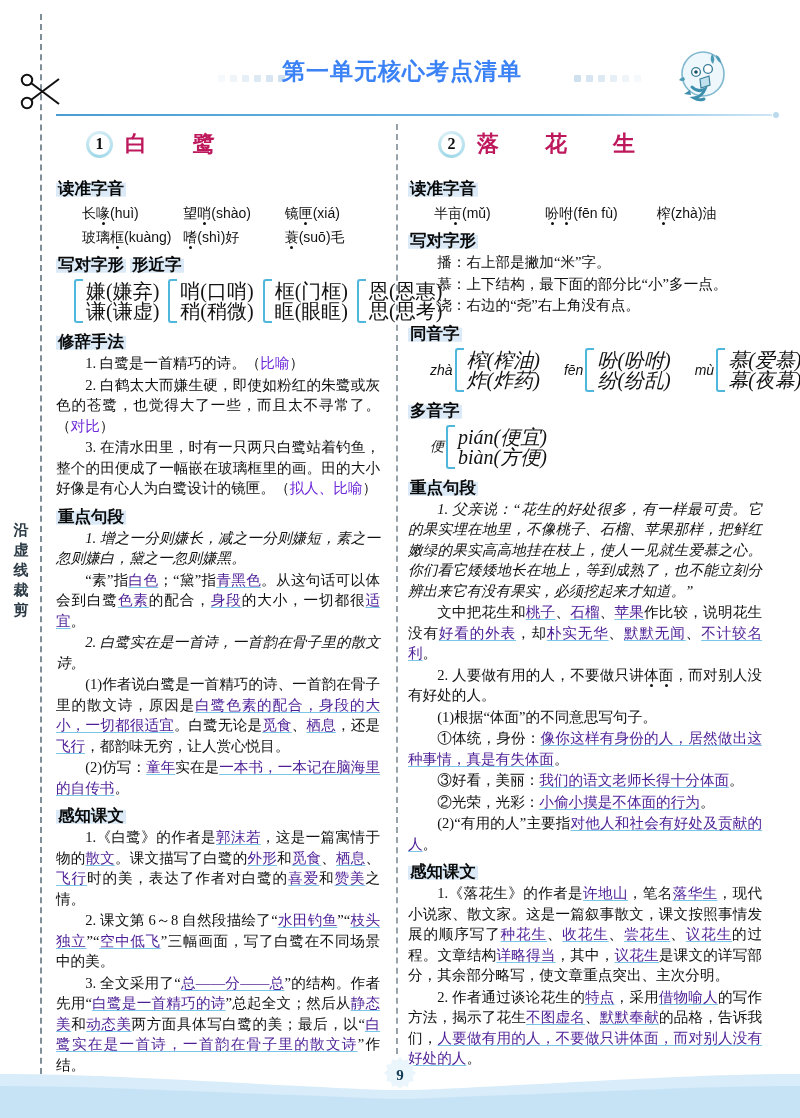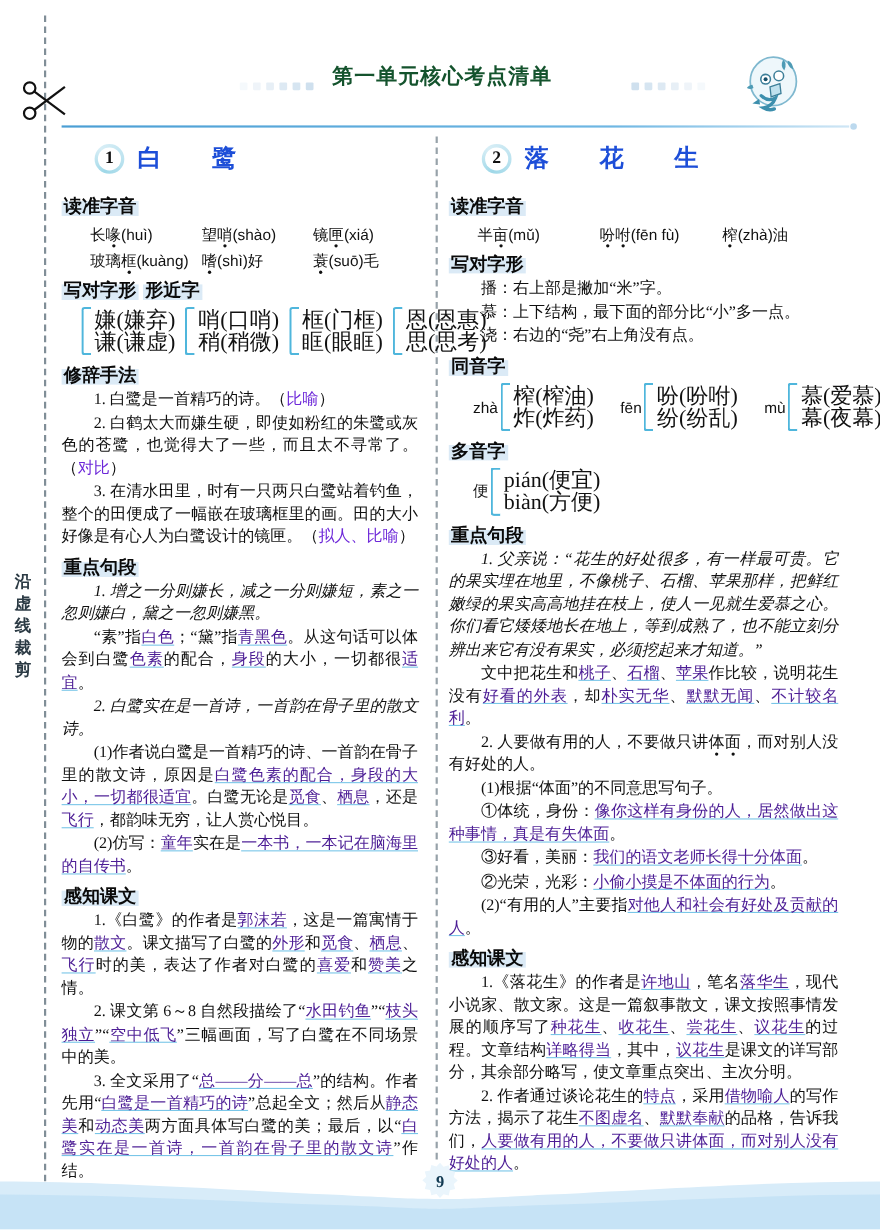--- a/index.html
+++ b/index.html
@@ -19,21 +19,21 @@
      border-left:2px dashed #6b7b86;opacity:.85;}
   .scissors{position:absolute;left:18px;top:72px;width:46px;height:40px;color:#1a1a1a;}
   .cut-text{position:absolute;left:8px;top:520px;width:26px;
      font-size:15px;line-height:20px;font-weight:700;color:#2b3a44;
      font-family:"Liberation Serif","DejaVu Serif",serif;text-align:center;}
   .cut-text span{display:block;}
 
   
   .header{position:absolute;left:56px;top:56px;width:744px;height:58px;}
   .hdr-title{position:absolute;left:186px;top:0px;width:320px;text-align:center;
-    font-size:19px;font-weight:700;letter-spacing:1px;color:#14532d;
+    font-size:23px;font-weight:700;letter-spacing:1px;color:#3b82f6;
     font-family:"Liberation Serif","DejaVu Serif",serif;}
   .dots{position:absolute;top:19px;display:flex;gap:5px;align-items:center;}
   .dots.left{left:162px;flex-direction:row-reverse;}
   .dots.right{left:518px;}
   .dots i{display:block;width:7px;height:7px;background:#cfe0ee;border-radius:1px;}
   .dots i:nth-child(1){opacity:1}
   .dots i:nth-child(2){opacity:.85}
   .dots i:nth-child(3){opacity:.7}
   .dots i:nth-child(4){opacity:.5}
   .dots i:nth-child(5){opacity:.34}
@@ -54,21 +54,21 @@
   .col-r{left:352px;width:360px;}
 
   
   .lesson-title{display:flex;align-items:center;height:40px;margin:0 0 8px 0;padding-left:30px;}
   .lt-num{position:relative;width:27px;height:27px;flex:0 0 27px;margin-right:12px;}
   .lt-num .ring{position:absolute;inset:0;border-radius:50%;
      background:conic-gradient(from 200deg,#9fd8e8,#d8eef6,#bfe4f0,#9fd8e8);}
   .lt-num .inner{position:absolute;inset:3px;border-radius:50%;background:#fff;}
   .lt-num span{position:absolute;inset:0;display:flex;align-items:center;justify-content:center;
      font-size:16px;font-weight:700;color:#101010;font-family:"Liberation Serif",serif;}
-  .lt-text{font-size:22px;font-weight:700;letter-spacing:12px;color:#1d4ed8;
+  .lt-text{font-size:22px;font-weight:700;letter-spacing:12px;color:#be185d;
      font-family:Liberation Sans, sans-serif;}
 
   
   .sec-h{display:inline-block;font-size:16.5px;font-weight:700;color:#0a0a0a;
      font-family:"Liberation Sans","DejaVu Sans",sans-serif;
      background:linear-gradient(180deg,rgba(255,255,255,0) 22%,#dbeaf6 24%,#dbeaf6 92%,rgba(255,255,255,0) 94%);
      padding:0 2px;margin:6px 0 2px 0;line-height:20px;}
 
   
   p.t{margin:0 6px 1px 0;font-size:14.6px;line-height:20.5px;text-align:justify;
@@ -85,21 +85,21 @@
      font-family:"Liberation Sans","DejaVu Sans",sans-serif;}
   .pyrow .cell{display:block;}
   .l-py .cell{width:108px;}
   .r-py .cell{width:120px;}
   .dotu{position:relative;}
   .dotu:after{content:"";position:absolute;left:50%;bottom:-4px;margin-left:-1.5px;
      width:3px;height:3px;border-radius:50%;background:#111;}
 
   
   .braces{display:flex;margin:3px 0 2px 18px;gap:9px;flex-wrap:nowrap;}
-  .braces.r{margin-left:22px;gap:24px;}
+  .braces.r{margin-left:22px;gap:24px;font-style:italic;}
   .bg{display:flex;align-items:center;}
   .bg .pin{font-size:14px;font-family:"Liberation Sans","DejaVu Sans",sans-serif;margin-right:2px;}
   .brace{width:7px;height:40px;border-left:2px solid #4fb6dc;border-top:2px solid #4fb6dc;
      border-bottom:2px solid #4fb6dc;border-radius:3px 0 0 3px;margin-right:3px;}
   .bg .pair{font-size:20px;line-height:20px;font-family:"Liberation Serif","DejaVu Serif",serif;white-space:nowrap;}
   .mono-py{font-family:"Liberation Sans","DejaVu Sans",sans-serif;font-size:14px;}
 
   
   .footer{position:absolute;left:0;bottom:0;width:800px;height:84px;overflow:hidden;}
   .pgnum{position:absolute;left:50%;bottom:28px;margin-left:-15px;width:30px;height:30px;

